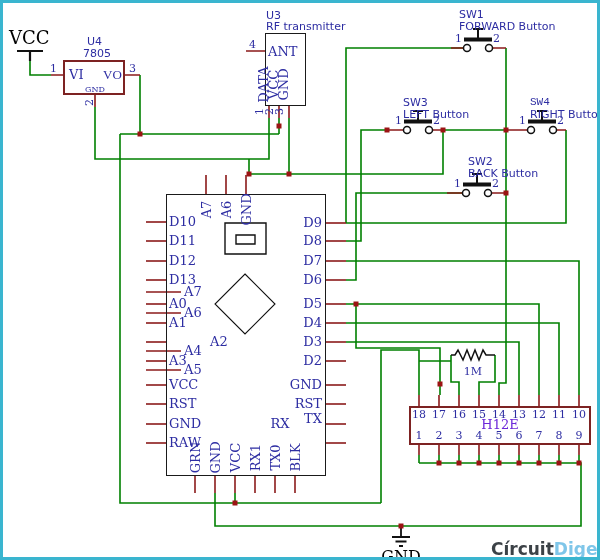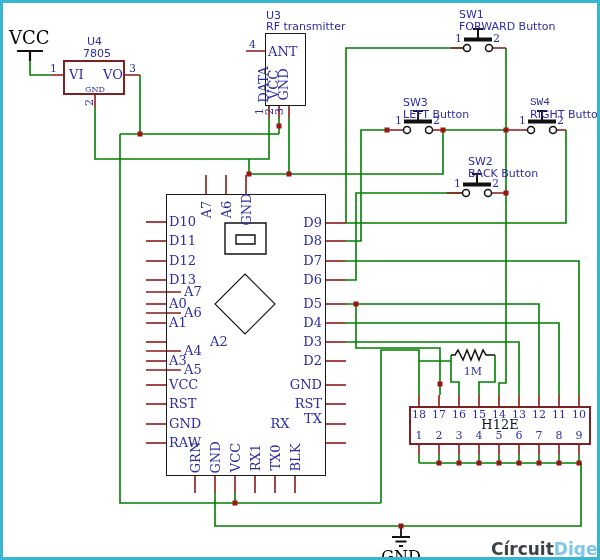--- a/index.html
+++ b/index.html
@@ -14,21 +14,21 @@
   .num{font:11px "DejaVu Serif",serif;color:#2d2da2;white-space:nowrap;}
   .small-serif{font:8px "DejaVu Serif",serif;color:#2d2da2;white-space:nowrap;}
   .rot{transform:rotate(-90deg);}
   .ctr{text-align:center;}
   .rgt{text-align:right;}
   .box{position:absolute;box-sizing:border-box;background:transparent;}
   .box-red{border:2px solid #7d2222;}
   .box-blk{border:1.6px solid #1a1a1a;}
   #vcc-top{font:18px "DejaVu Serif",serif;color:#000;}
   #gnd-bot{font:16px "DejaVu Serif",serif;color:#000;}
-  #h12e-name{font:13px "DejaVu Serif",serif;color:#0f172a;}
+  #h12e-name{font:13px "DejaVu Serif",serif;color:#6d28d9;}
   #ard-name{font:11px "DejaVu Sans",sans-serif;color:#2d2da2;}
   #logo{font:bold 17px "DejaVu Sans",sans-serif;white-space:nowrap;}
   #logo .p1{color:#3c4247;}
   #logo .p2{color:#7fc6e9;}
   #res-val{font:11px "DejaVu Serif",serif;color:#2d2da2;}
   svg{position:absolute;left:0;top:0;}
 </style>
 </head>
 <body>
 
@@ -189,21 +189,21 @@
   <div class="box box-red" style="left:60px;top:57px;width:62px;height:35px;"></div>
   <div class="box box-blk" style="left:262px;top:30px;width:41px;height:73px;"></div>
   <div class="box box-blk" style="left:163px;top:191px;width:160px;height:282px;"></div>
   <div class="box box-red" style="left:406px;top:403px;width:182px;height:39px;"></div>
 
   <div id="vcc-top" class="a" style="left:6px;top:24px;">VCC</div>
 
   <div class="a lbl-sans" style="left:84px;top:32px;">U4</div>
   <div class="a lbl-sans" style="left:80px;top:44px;">7805</div>
   <div class="a lbl-serif" style="left:66px;top:64px;">VI</div>
-  <div class="a lbl-serif" style="left:100px;top:64px;">VO</div>
+  <div class="a lbl-serif" style="left:100px;top:64px;font-family:Liberation Serif, serif;">VO</div>
   <div class="a small-serif" style="left:82px;top:82px;">GND</div>
   <div class="a num rgt" style="left:40px;top:59px;width:14px;">1</div>
   <div class="a num" style="left:126px;top:59px;">3</div>
   <div class="a num ctr rot" style="left:80px;top:93px;width:12px;">2</div>
 
   <div class="a lbl-sans" style="left:263px;top:6px;">U3</div>
   <div class="a lbl-sans" style="left:263px;top:17px;">RF transmitter</div>
   <div class="a lbl-serif" style="left:265px;top:41px;">ANT</div>
   <div class="a num" style="left:246px;top:35px;">4</div>
 

